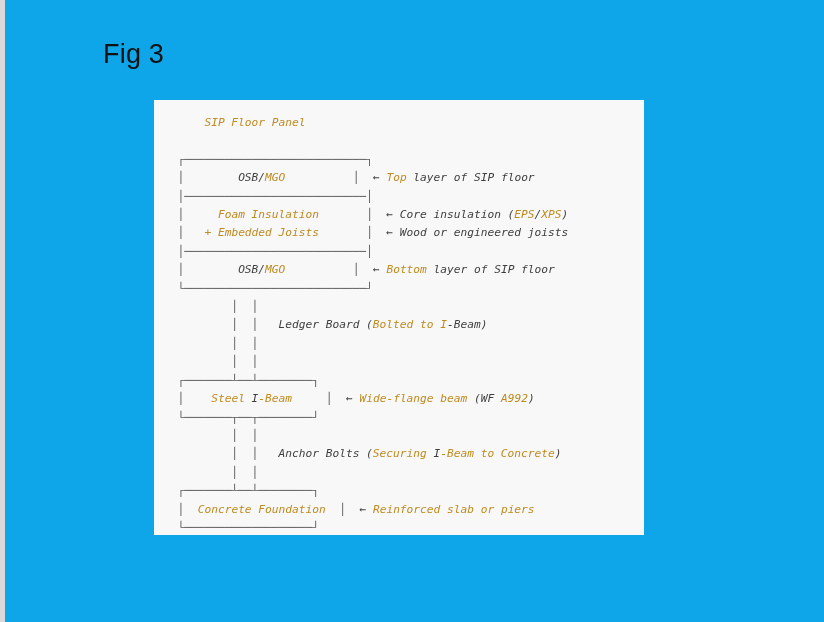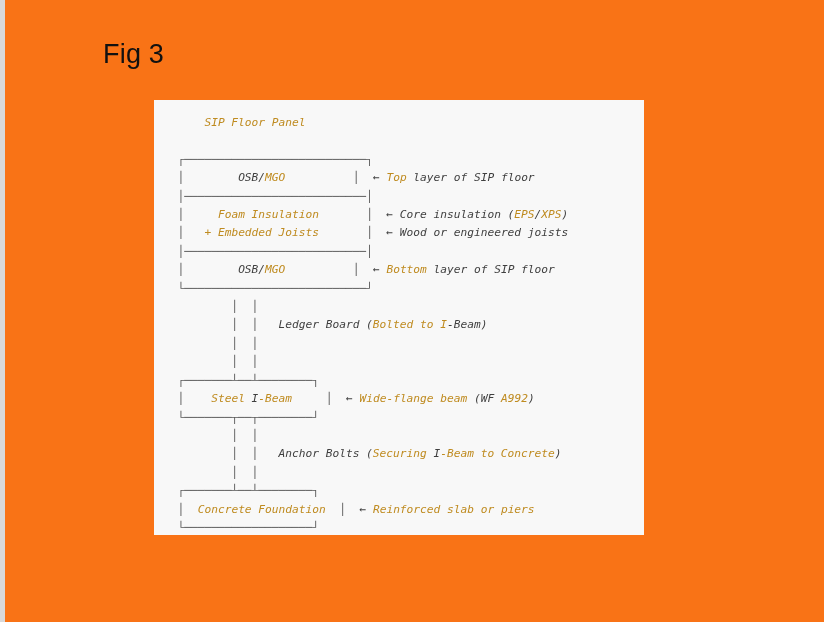--- a/index.html
+++ b/index.html
@@ -23,21 +23,21 @@
     width: 5px;
     height: 622px;
     background: #d9d9d9;
   }
   #page {
     position: absolute;
     left: 5px;
     top: 0;
     width: 819px;
     height: 622px;
-    background: #f97316;
+    background: #0ea5e9;
   }
   #page-title {
     position: absolute;
     left: 98px;
     top: 20px;
     font-family: "Liberation Sans", sans-serif;
     font-size: 27px;
     font-weight: 400;
     color: #111111;
     letter-spacing: 0.2px;

